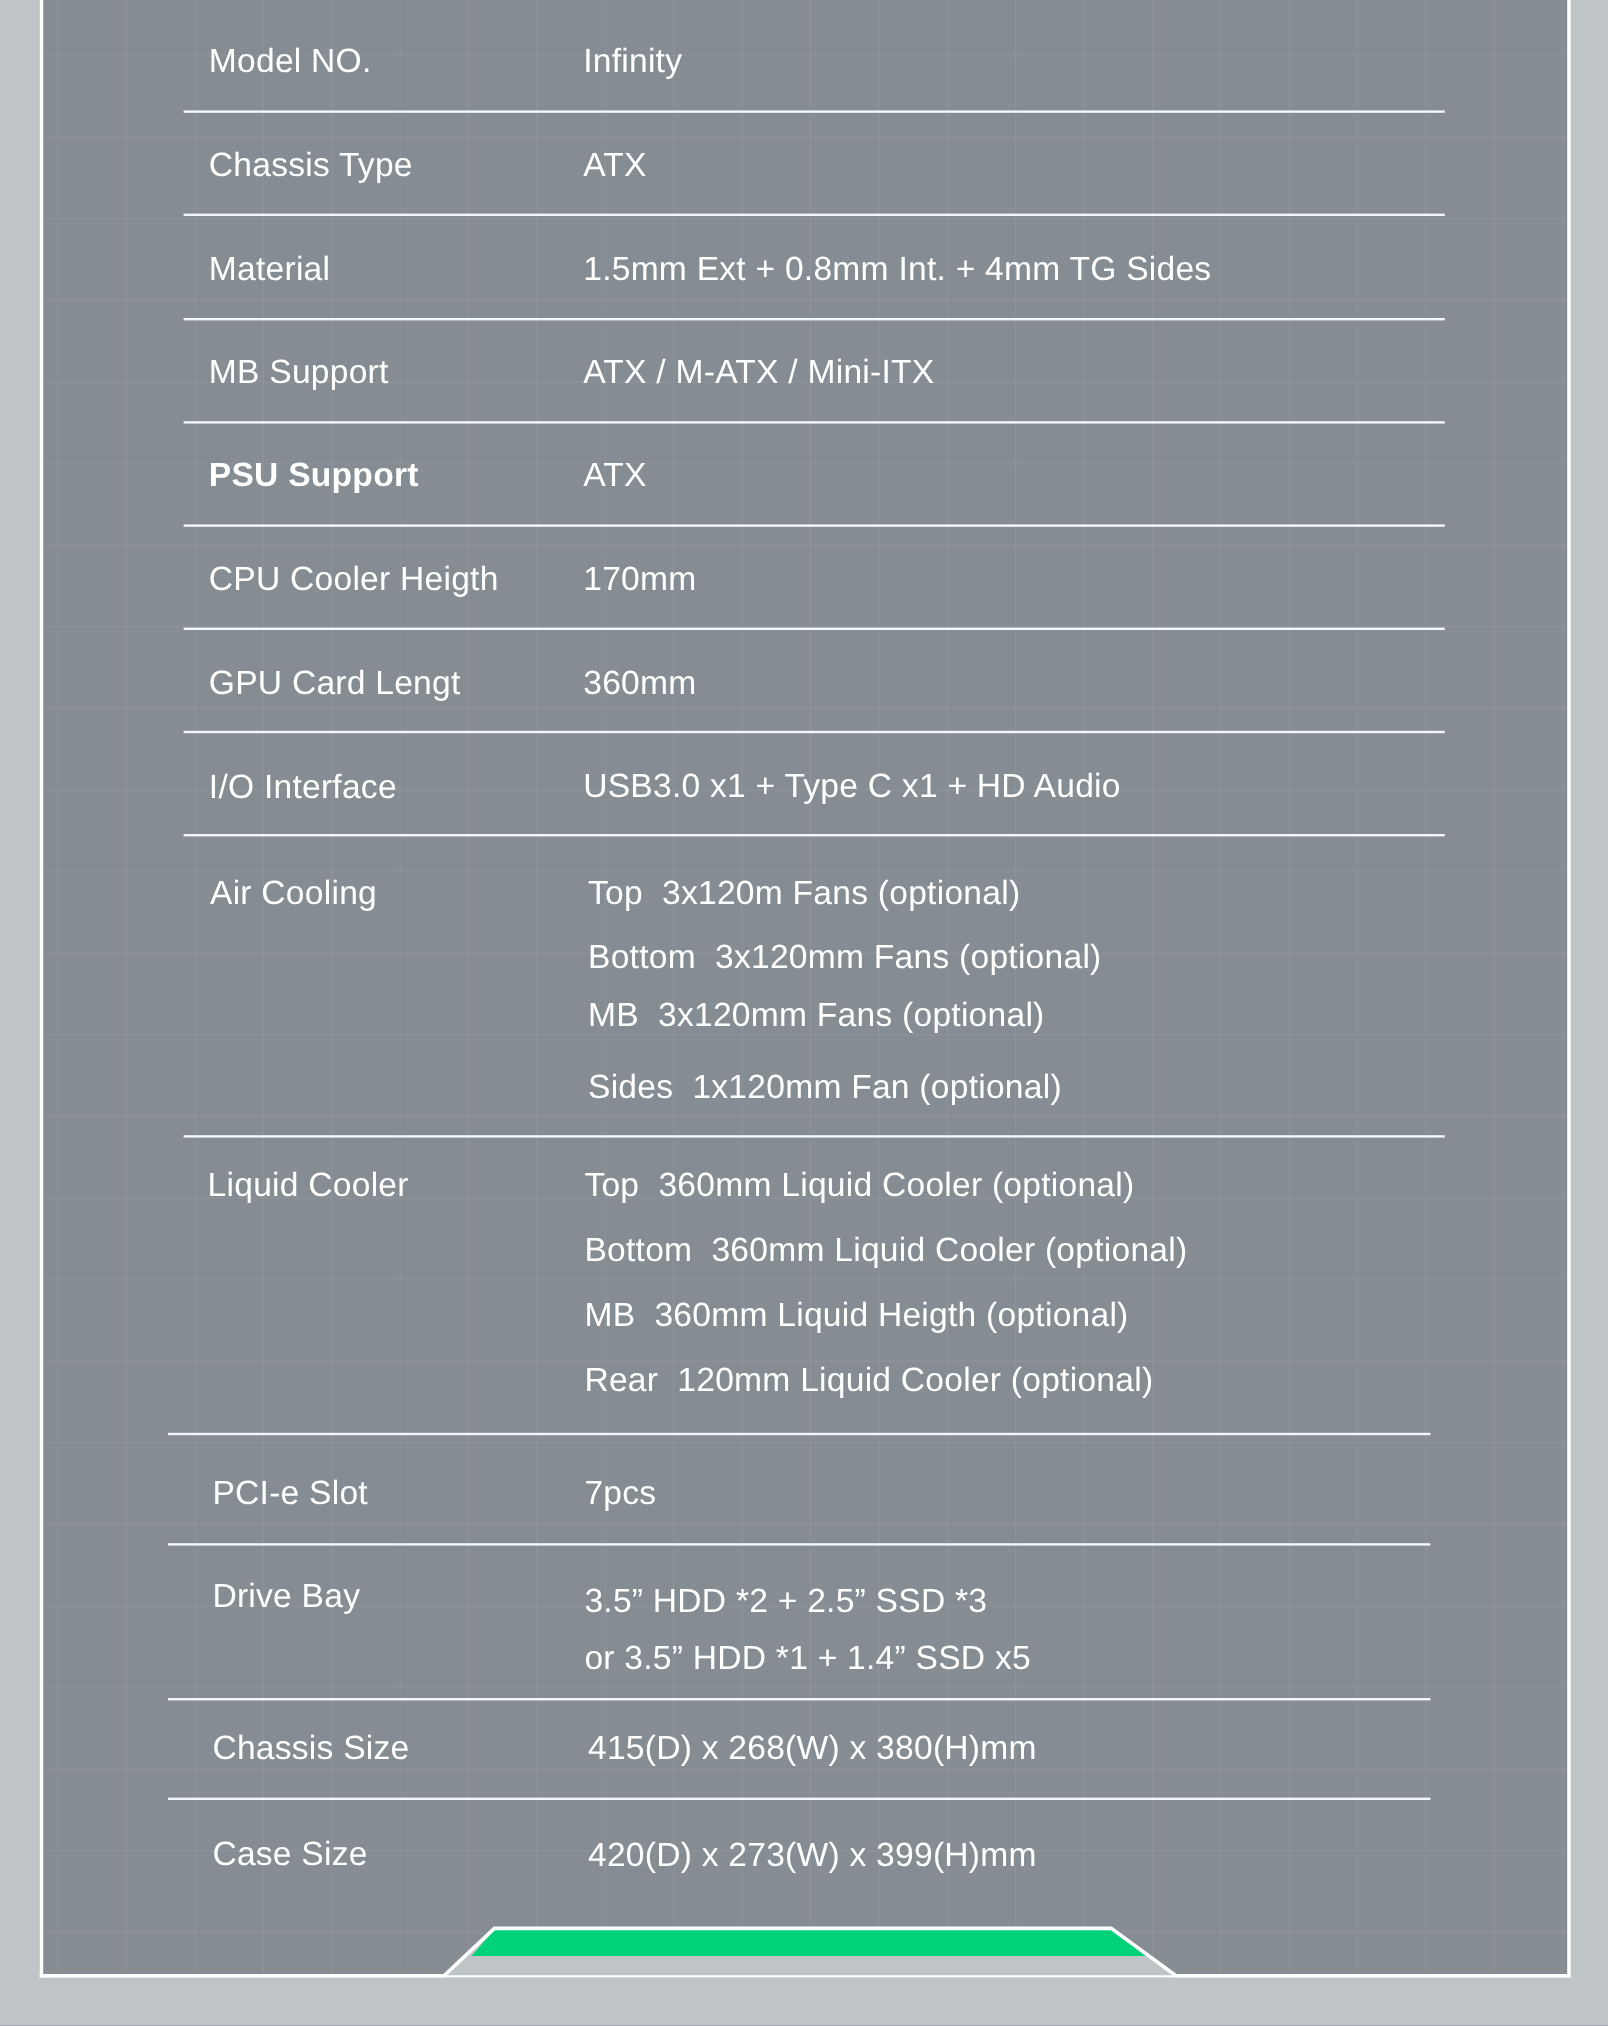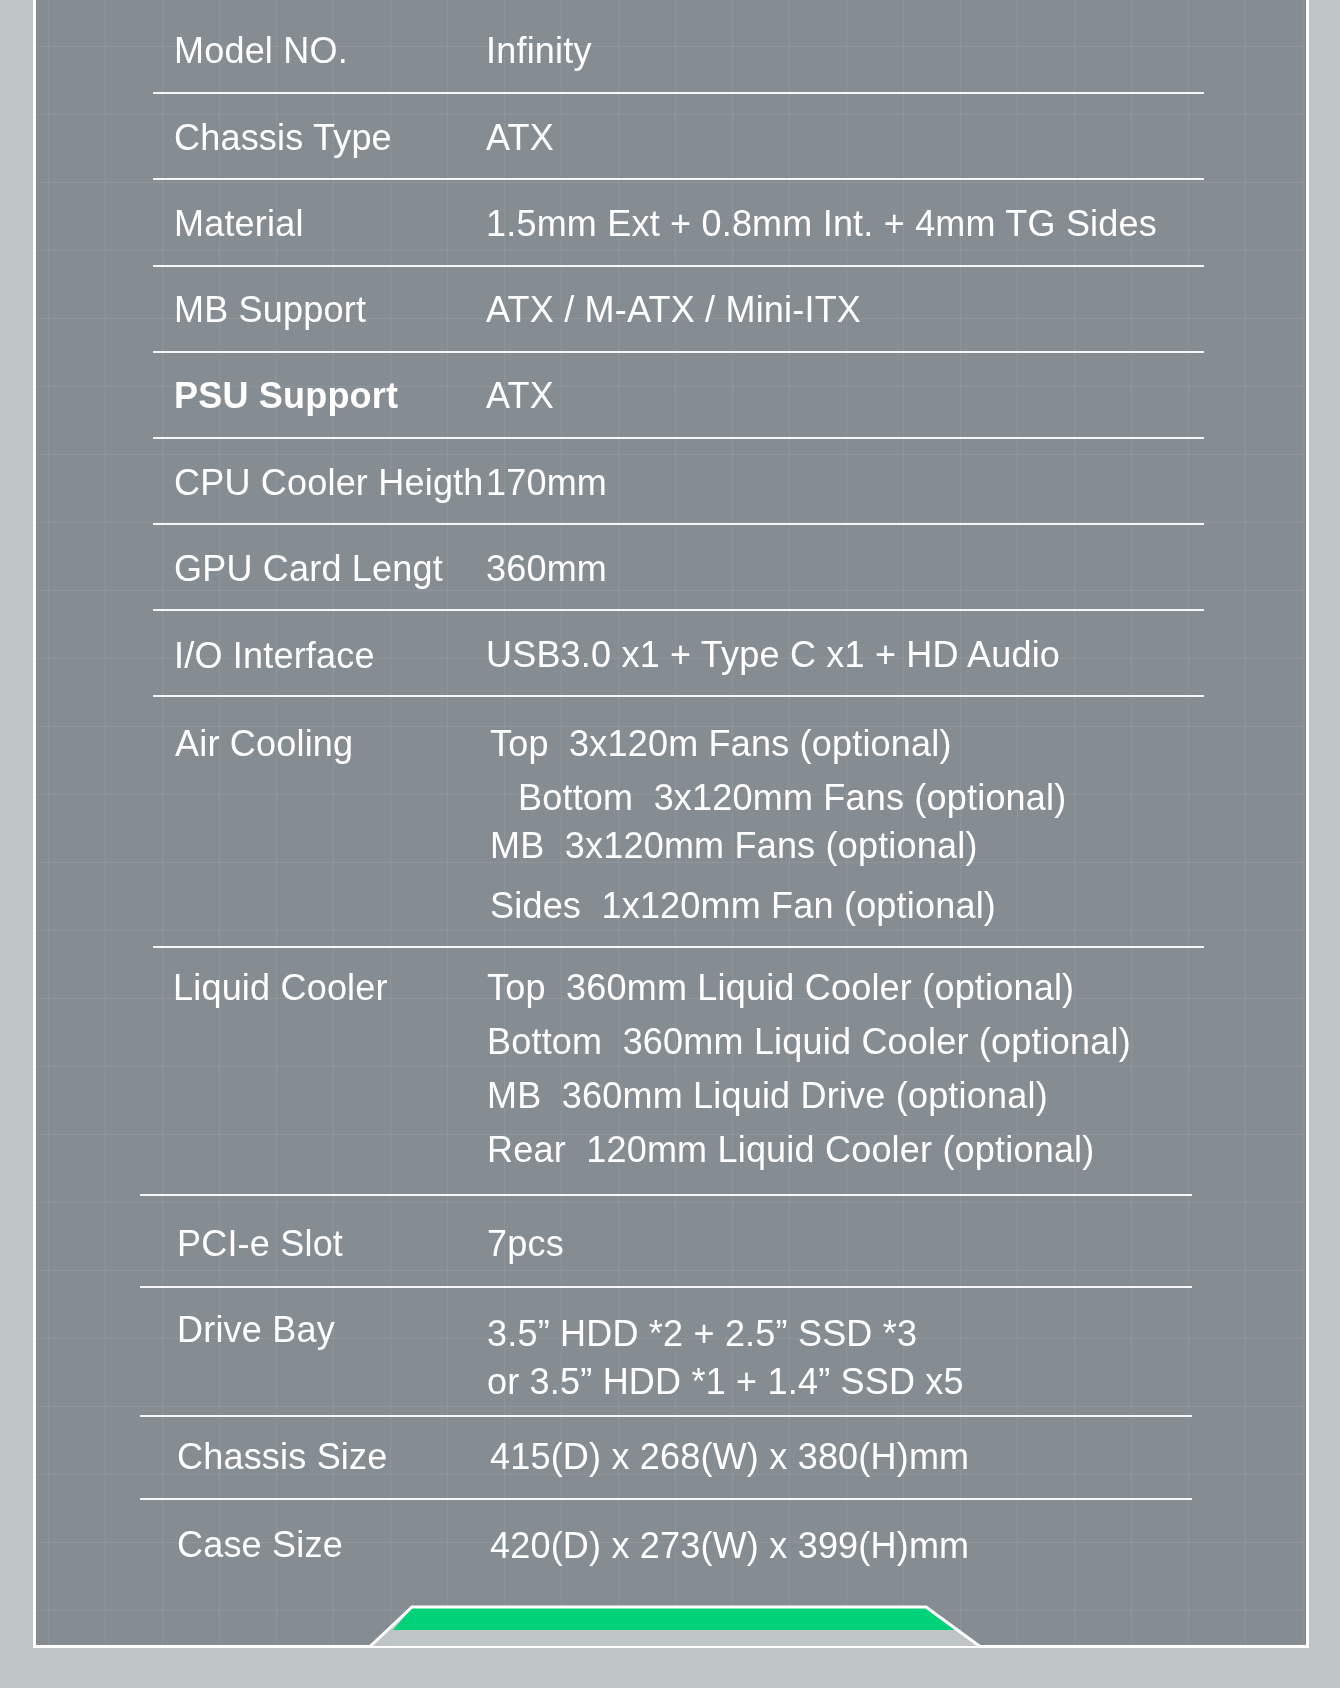--- a/index.html
+++ b/index.html
@@ -20,21 +20,21 @@
       background-image:
         linear-gradient(to right, rgba(255,255,255,0.07) 1px, transparent 1px),
         linear-gradient(to bottom, rgba(255,255,255,0.07) 1px, transparent 1px);
       background-size: 57px 68px;
       background-position: 12px 47px;
     }
     .tab-svg { position: absolute; left: 0; top: 0; }
     .row-text {
       position: absolute;
       color: #ffffff;
-      font-size: 36px;
+      font-size: 28px;
       line-height: 34px;
       white-space: pre;
       letter-spacing: 0.2px;
     }
     .divider {
       position: absolute;
       height: 1.5px;
       background: #f4f6f7;
     }
   </style>
@@ -77,29 +77,29 @@
 <div class="row-text" style="left:174px; top:552px;">GPU Card Lengt</div>
 <div class="row-text" style="left:486px; top:552px;">360mm</div>
 <div class="divider" style="left:153px; width:1051px; top:609px;"></div>
 
 <div class="row-text" style="left:174px; top:639px;">I/O Interface</div>
 <div class="row-text" style="left:486px; top:638px;">USB3.0 x1 + Type C x1 + HD Audio</div>
 <div class="divider" style="left:153px; width:1051px; top:695px;"></div>
 
 <div class="row-text" style="left:175px; top:727px;">Air Cooling</div>
 <div class="row-text" style="left:490px; top:727px;">Top  3x120m Fans (optional)</div>
-<div class="row-text" style="left:490px; top:781px;margin-left:28px;">Bottom  3x120mm Fans (optional)</div>
+<div class="row-text" style="left:490px; top:781px;">Bottom  3x120mm Fans (optional)</div>
 <div class="row-text" style="left:490px; top:829px;">MB  3x120mm Fans (optional)</div>
 <div class="row-text" style="left:490px; top:889px;">Sides  1x120mm Fan (optional)</div>
 <div class="divider" style="left:153px; width:1051px; top:946px;"></div>
 
 <div class="row-text" style="left:173px; top:971px;">Liquid Cooler</div>
 <div class="row-text" style="left:487px; top:971px;">Top  360mm Liquid Cooler (optional)</div>
 <div class="row-text" style="left:487px; top:1025px;">Bottom  360mm Liquid Cooler (optional)</div>
-<div class="row-text" style="left:487px; top:1079px;">MB  360mm Liquid Drive (optional)</div>
+<div class="row-text" style="left:487px; top:1079px;">MB  360mm Liquid Heigth (optional)</div>
 <div class="row-text" style="left:487px; top:1133px;">Rear  120mm Liquid Cooler (optional)</div>
 <div class="divider" style="left:140px; width:1052px; top:1194px;"></div>
 
 <div class="row-text" style="left:177px; top:1227px;">PCI-e Slot</div>
 <div class="row-text" style="left:487px; top:1227px;">7pcs</div>
 <div class="divider" style="left:140px; width:1052px; top:1286px;"></div>
 
 <div class="row-text" style="left:177px; top:1313px;">Drive Bay</div>
 <div class="row-text" style="left:487px; top:1317px;">3.5” HDD *2 + 2.5” SSD *3</div>
 <div class="row-text" style="left:487px; top:1365px;">or 3.5” HDD *1 + 1.4” SSD x5</div>

